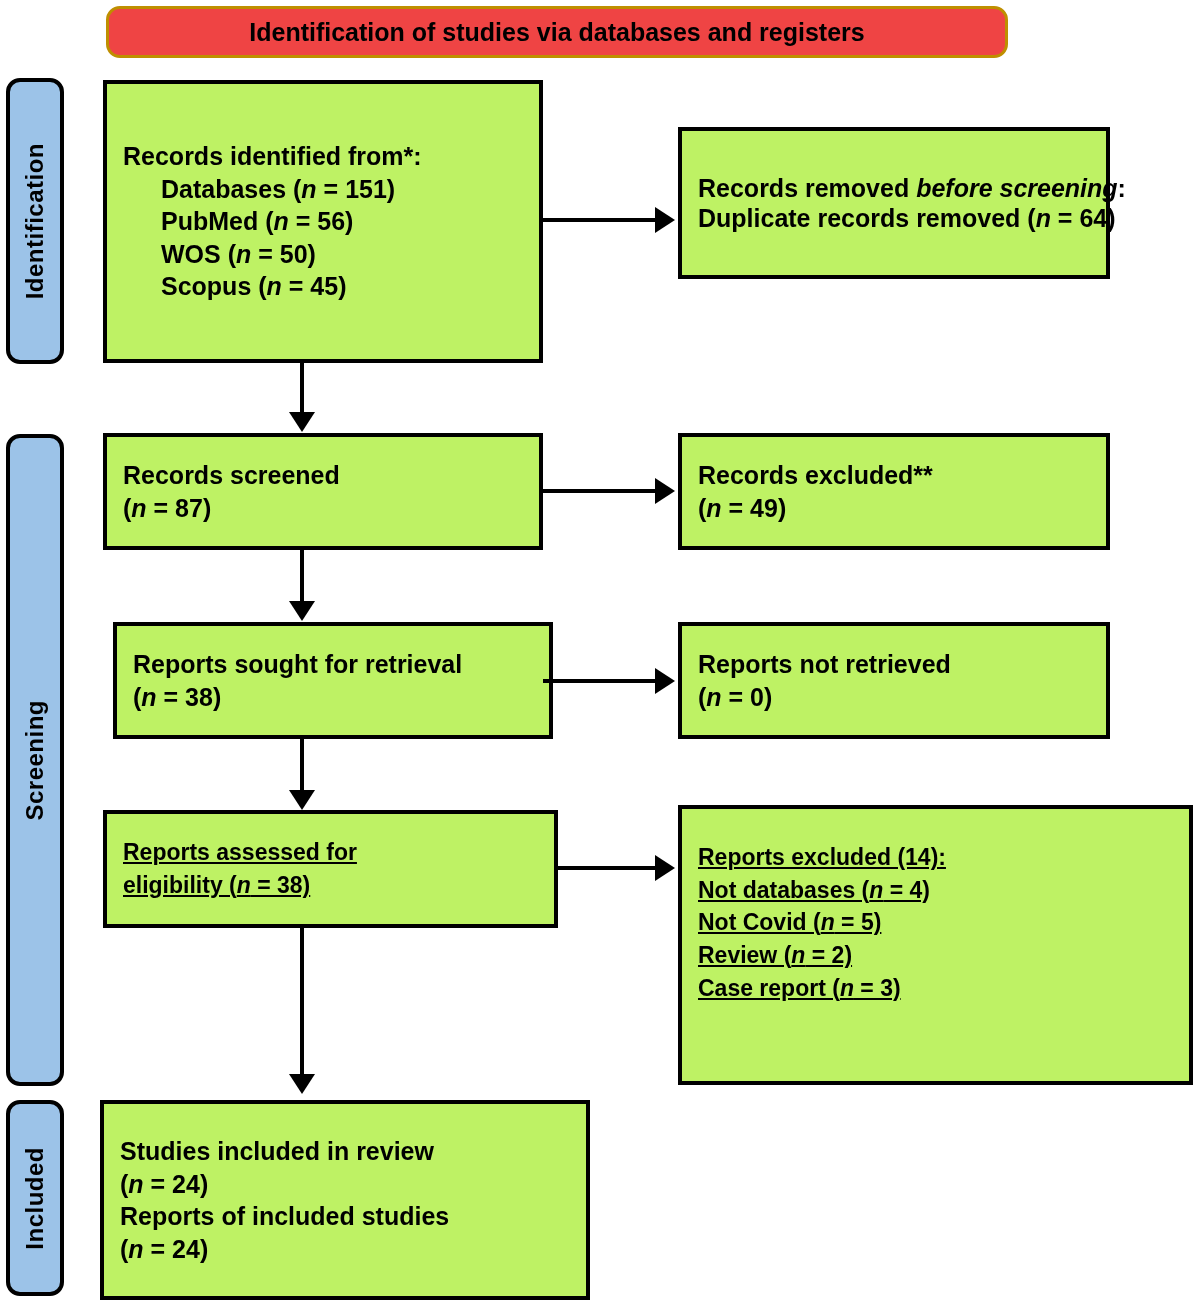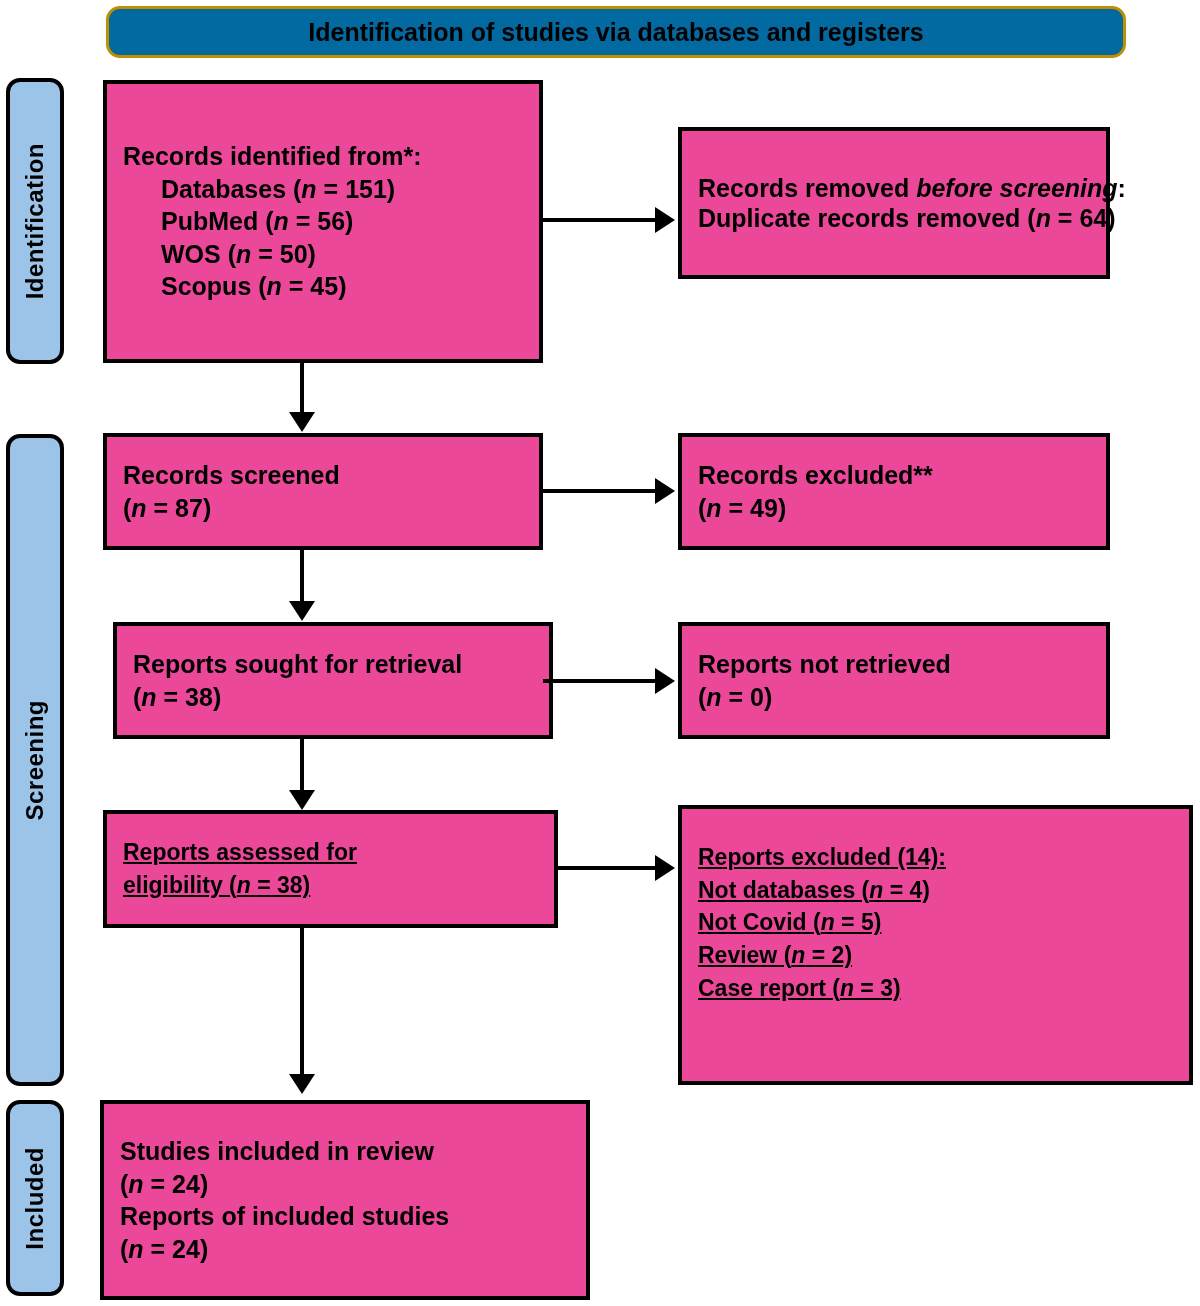--- a/index.html
+++ b/index.html
@@ -17,23 +17,23 @@
     height: 1306px;
     background: #ffffff;
     overflow: hidden;
   }
 
   
   .banner {
     position: absolute;
     left: 106px;
     top: 6px;
-    width: 1020px;
+    width: 902px;
     height: 52px;
-    background: #0369a1;
+    background: #ef4444;
     border: 3px solid #BF8F00;
     border-radius: 14px;
     box-sizing: border-box;
     display: flex;
     align-items: center;
     justify-content: center;
   }
   .banner-text {
     font-size: 25px;
     font-weight: bold;
@@ -61,21 +61,21 @@
     font-size: 24px;
     font-weight: bold;
     color: #000000;
     white-space: nowrap;
     letter-spacing: 0.5px;
   }
 
   
   .box {
     position: absolute;
-    background: #ec4899;
+    background: #bef264;
     border: 4px solid #000000;
     box-sizing: border-box;
     padding: 0 16px;
     display: flex;
     flex-direction: column;
     justify-content: center;
   }
   .box-lines {
     display: block;
   }

